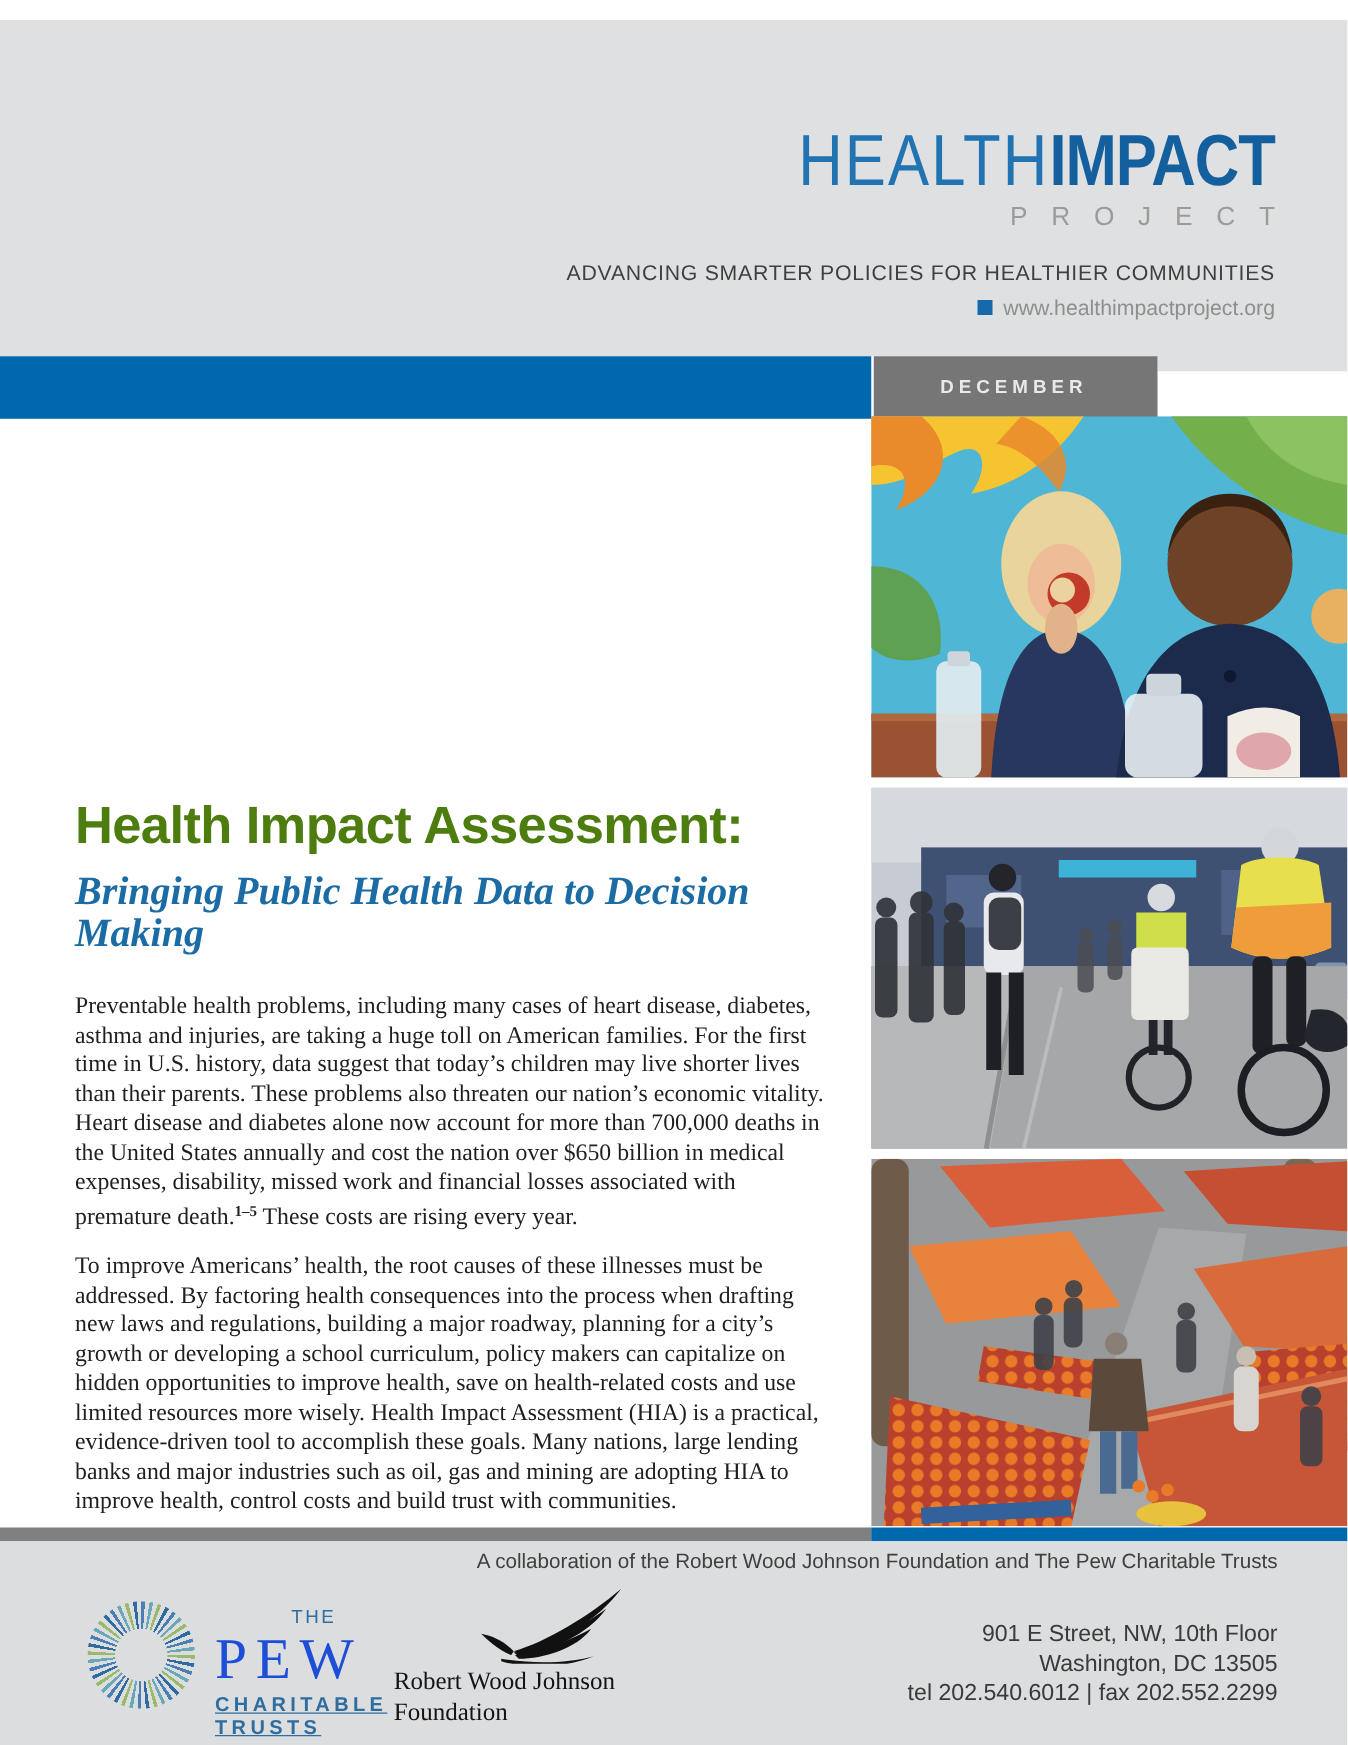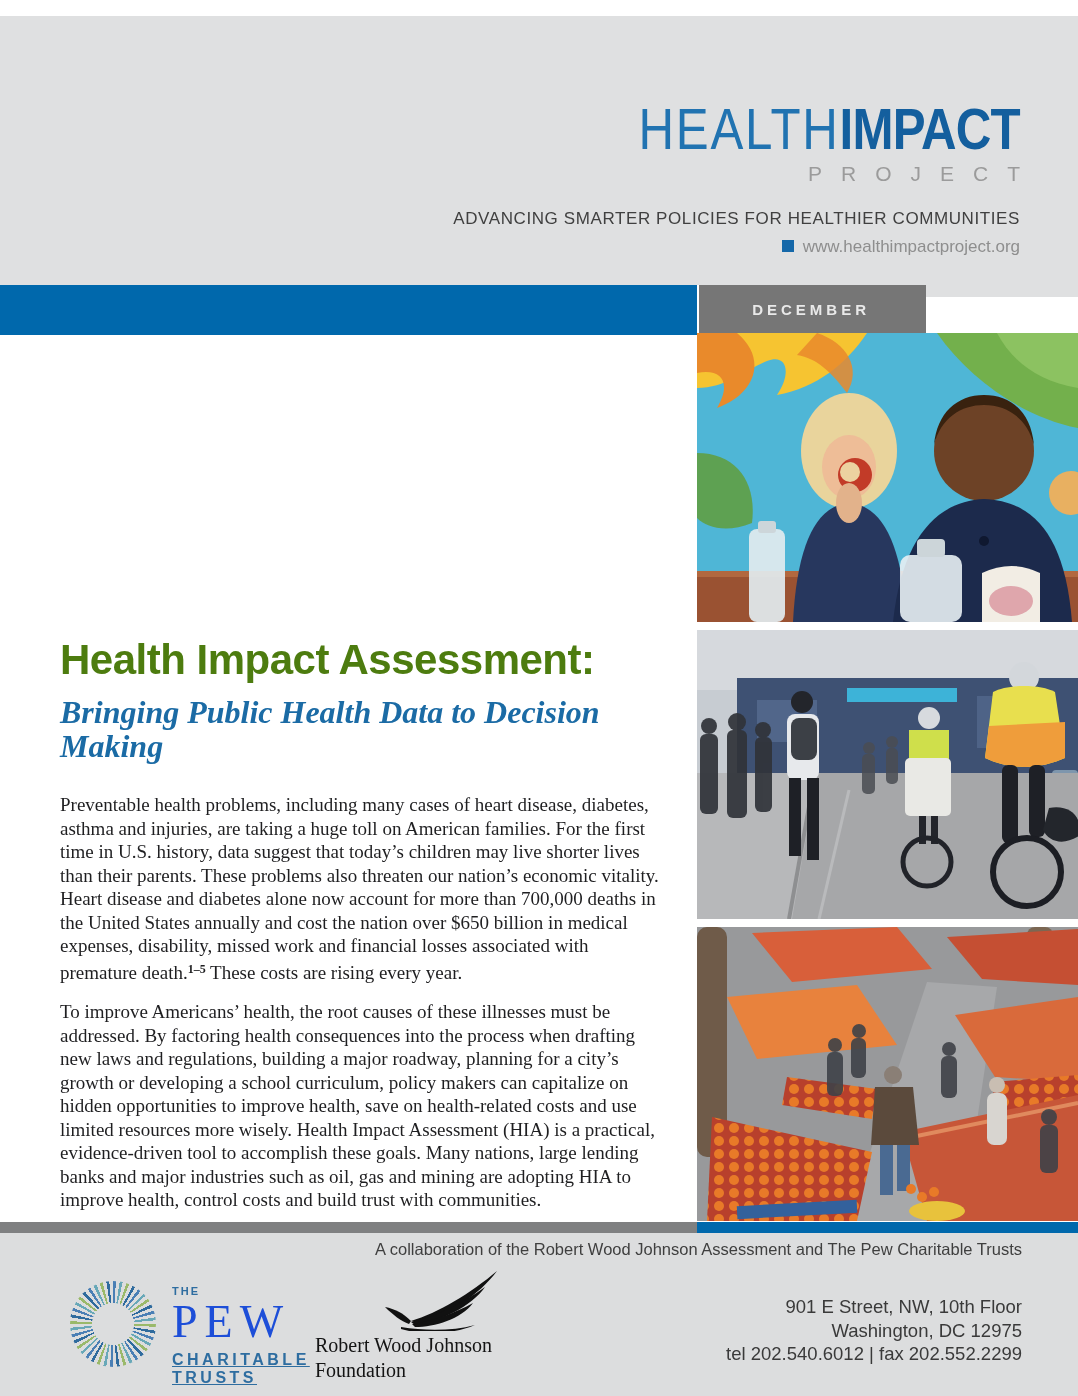--- a/index.html
+++ b/index.html
@@ -47,21 +47,21 @@
   .collab { position:absolute; right:56px; top:7px; font-size:16.5px; color:#3f3f3f; }
   .pew-logo { position:absolute; left:70px; top:46px; width:260px; height:100px; }
   .pew-burst { position:absolute; left:0; top:2px; width:86px; height:86px; border-radius:50%;
     background:
       radial-gradient(circle, #dcddde 0 34%, rgba(220,221,222,0) 35%),
       repeating-conic-gradient(#4a7fb5 0deg 4deg, rgba(0,0,0,0) 4deg 9deg,
                                #68a8b8 9deg 13deg, rgba(0,0,0,0) 13deg 18deg,
                                #9ab96a 18deg 22deg, rgba(0,0,0,0) 22deg 27deg,
                                #2f6b9e 27deg 31deg, rgba(0,0,0,0) 31deg 36deg); }
   .pew-text { position:absolute; left:102px; top:6px; }
-  .pew-the { font-size:11px; font-weight:bold; color:#2e6da0; letter-spacing:2px; }
+  .pew-the { font-size:15px; font-weight:normal; color:#2e6da0; letter-spacing:2px;text-align:center; }
   .pew-name { font-family:"Liberation Serif", serif; font-size:46px; color:#1d4ed8; letter-spacing:7px; line-height:1; margin-top:2px; }
   .pew-sub { font-size:16px; font-weight:bold; color:#2e6da0; letter-spacing:3.5px; margin-top:6px;text-decoration:underline; }
   .rwjf-logo { position:absolute; left:315px; top:30px; width:190px; }
   .rwjf-wing { position:absolute; left:68px; top:6px; }
   .rwjf-text { position:absolute; left:0; top:70px; font-family:"Liberation Serif", serif;
                font-size:20px; color:#141414; line-height:25px; white-space:nowrap; }
   .address { position:absolute; right:56px; top:62px; text-align:right; font-size:18.5px;
              line-height:23.5px; color:#3a3a3a; }
 </style>
 </head>
@@ -222,21 +222,21 @@
         <circle cx="237" cy="265" r="5" fill="#e87a28"></circle>
         <circle cx="214" cy="262" r="5" fill="#e87a28"></circle>
       </svg>
     </figure>
   </aside>
 
   <div class="divider-gray"></div>
   <div class="divider-blue"></div>
 
   <footer class="footer">
-    <div class="collab">A collaboration of the Robert Wood Johnson Assessment and The Pew Charitable Trusts</div>
+    <div class="collab">A collaboration of the Robert Wood Johnson Foundation and The Pew Charitable Trusts</div>
 
     <div class="pew-logo">
       <div class="pew-burst"></div>
       <div class="pew-text">
         <div class="pew-the">THE</div>
         <div class="pew-name">PEW</div>
         <div class="pew-sub">CHARITABLE TRUSTS</div>
       </div>
     </div>
 
@@ -249,18 +249,18 @@
         <path d="M18,58 C42,62 70,62 92,56 C68,66 38,66 18,60 Z" fill="#111111"></path>
       </svg>
       <div class="rwjf-text">
         <div>Robert Wood Johnson</div>
         <div>Foundation</div>
       </div>
     </div>
 
     <div class="address">
       <div>901 E Street, NW, 10th Floor</div>
-      <div>Washington, DC 12975</div>
+      <div>Washington, DC 13505</div>
       <div>tel 202.540.6012 | fax 202.552.2299</div>
     </div>
   </footer>
 
 </div>
 
 </body></html>

